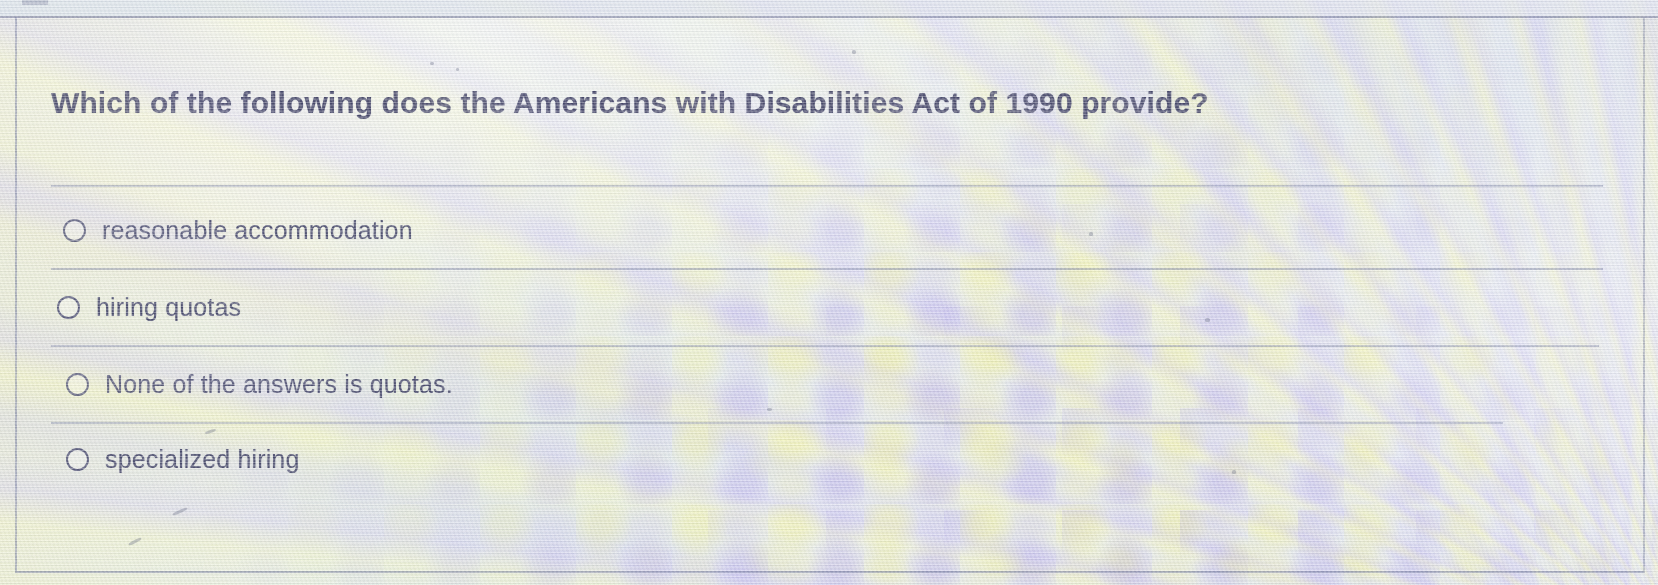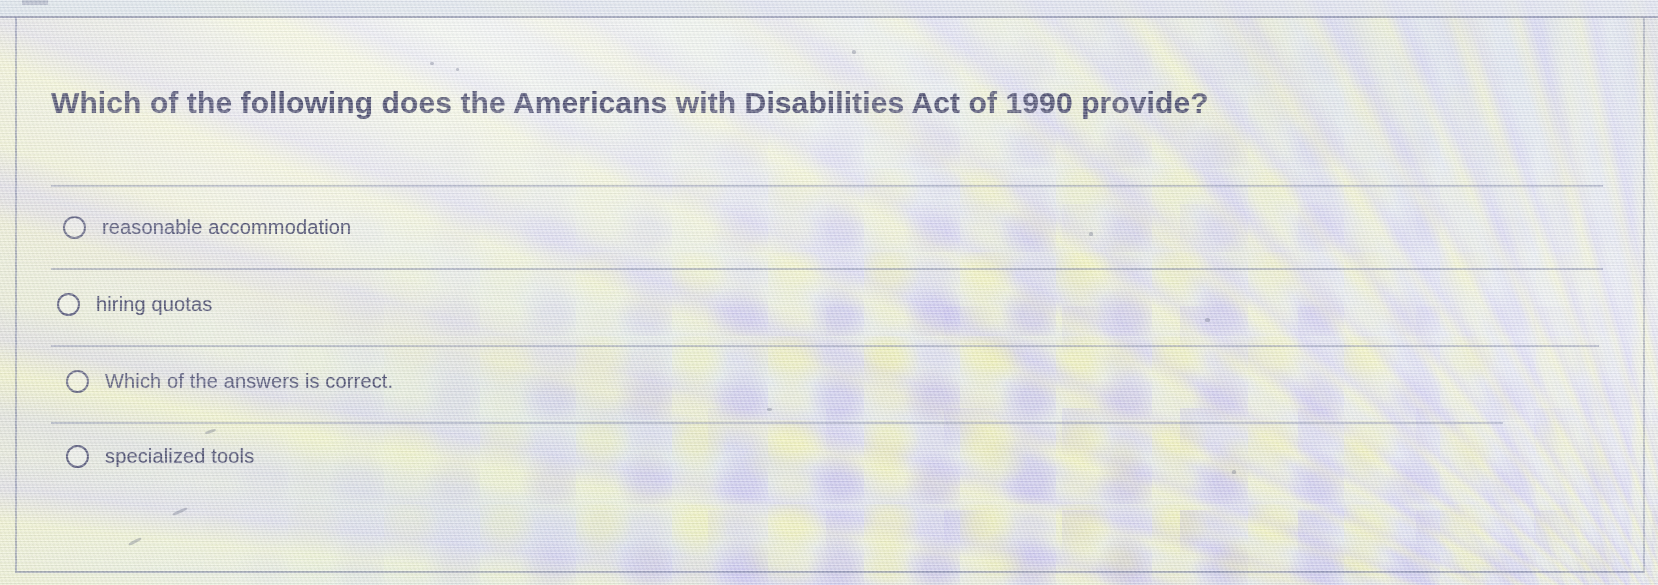--- a/index.html
+++ b/index.html
@@ -227,21 +227,21 @@
     width: 23px;
     height: 23px;
     border-radius: 50%;
     border: 2.5px solid #4b4d70;
     box-sizing: border-box;
     background: rgba(255,255,255,0.30);
     flex: 0 0 auto;
   }
 
   .option-label {
-    font-size: 20px;
+    font-size: 25px;
     font-weight: 400;
     color: #3d3f62;
     letter-spacing: 0.15px;
     text-shadow: 0 0 1px rgba(95,97,135,0.30);
   }
 
   
   .content-layer { position: absolute; inset: 0; }
   .over-content { z-index: 6; }
   .under-content { z-index: 1; }
@@ -314,28 +314,28 @@
 
       <div class="option o1">
         <span class="radio"></span>
         <span class="option-label">hiring quotas</span>
       </div>
 
       <div class="sep s2"></div>
 
       <div class="option o2">
         <span class="radio"></span>
-        <span class="option-label">Which of the answers is correct.</span>
+        <span class="option-label">None of the answers is quotas.</span>
       </div>
 
       <div class="sep s3"></div>
 
       <div class="option o3">
         <span class="radio"></span>
-        <span class="option-label">specialized tools</span>
+        <span class="option-label">specialized hiring</span>
       </div>
 
     </div>
   </div>
 
   <div class="layer moire-over over-content"></div>
   <div class="layer scanlines over-content"></div>
   <div class="layer screendoor over-content"></div>
   <div class="layer scan-over over-content"></div>
 

